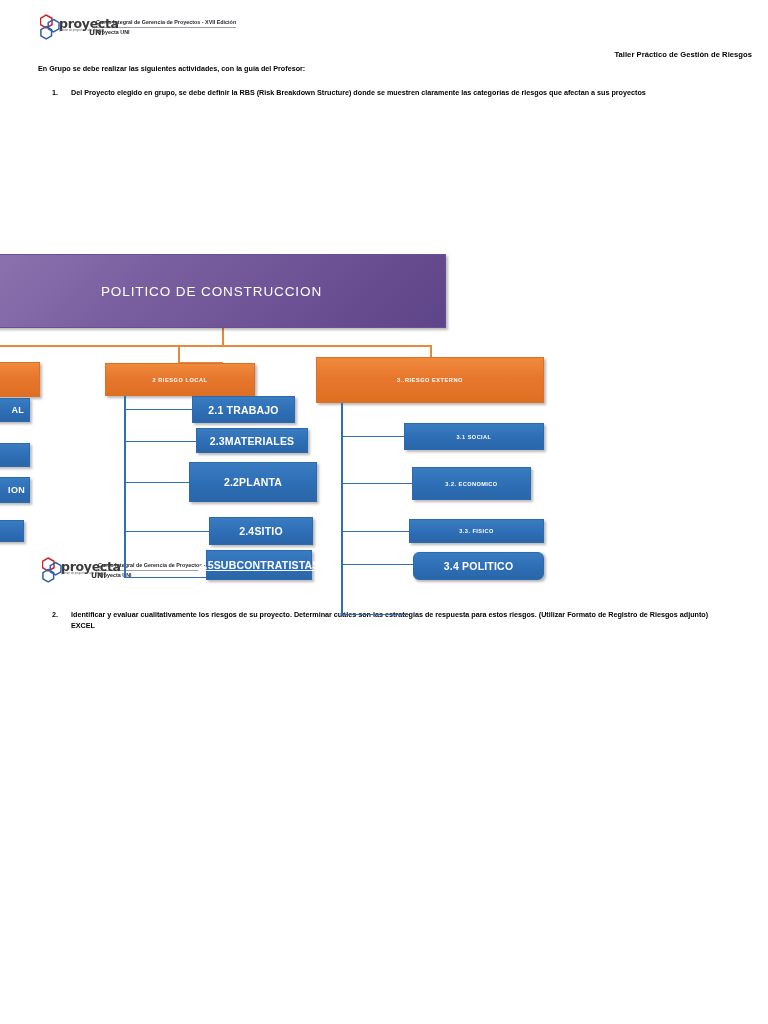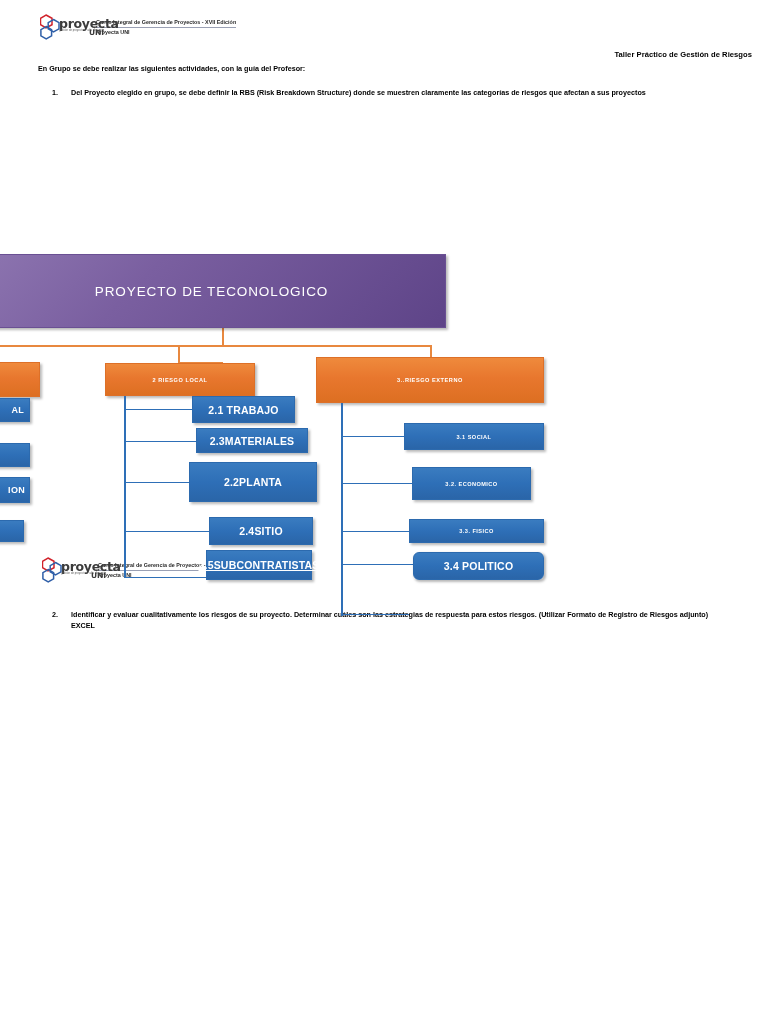--- a/index.html
+++ b/index.html
@@ -216,21 +216,21 @@
 
 <div id="diagram">
 
   <div class="conn conn-orange" style="left:222px; top:328px; width:2px; height:18px;"></div>
   <div class="conn conn-orange" style="left:0px;   top:345px; width:432px; height:2px;"></div>
   <div class="conn conn-orange" style="left:178px; top:345px; width:2px; height:19px;"></div>
   <div class="conn conn-orange" style="left:178px; top:362px; width:45px; height:2px;"></div>
   <div class="conn conn-orange" style="left:430px; top:345px; width:2px; height:13px;"></div>
 
   <div class="node node-root clip-left" style="left:-22px; top:254px; width:468px; height:74px;">
-    <span>PROYECTO DE TECONOLOGICO</span>
+    <span>POLITICO DE CONSTRUCCION</span>
   </div>
 
   <div class="node node-cat clip-left" style="left:-52px; top:362px; width:92px; height:35px;">
     <span></span>
   </div>
 
   <div class="node node-leaf lf-md clip-left" style="left:-62px; top:398px; width:92px; height:24px; justify-content:flex-end; padding-right:5px;">
     <span>AL</span>
   </div>
   <div class="node node-leaf lf-md clip-left" style="left:-62px; top:443px; width:92px; height:24px;">

